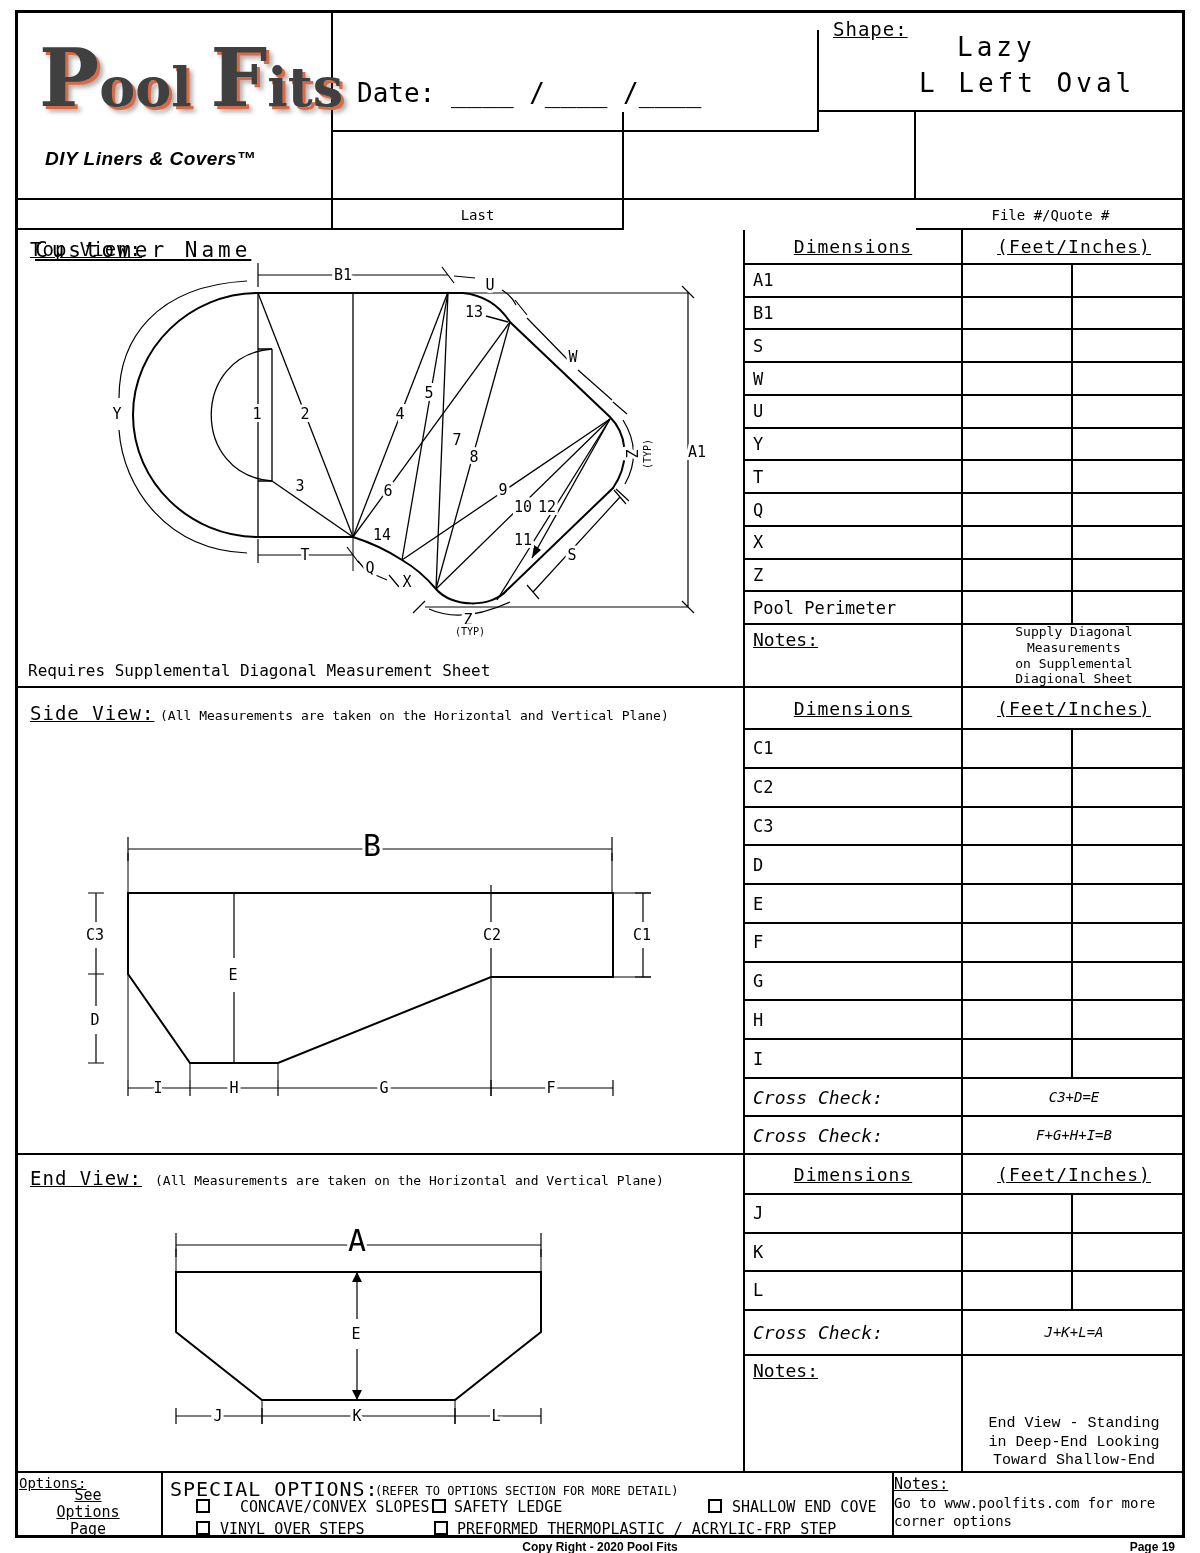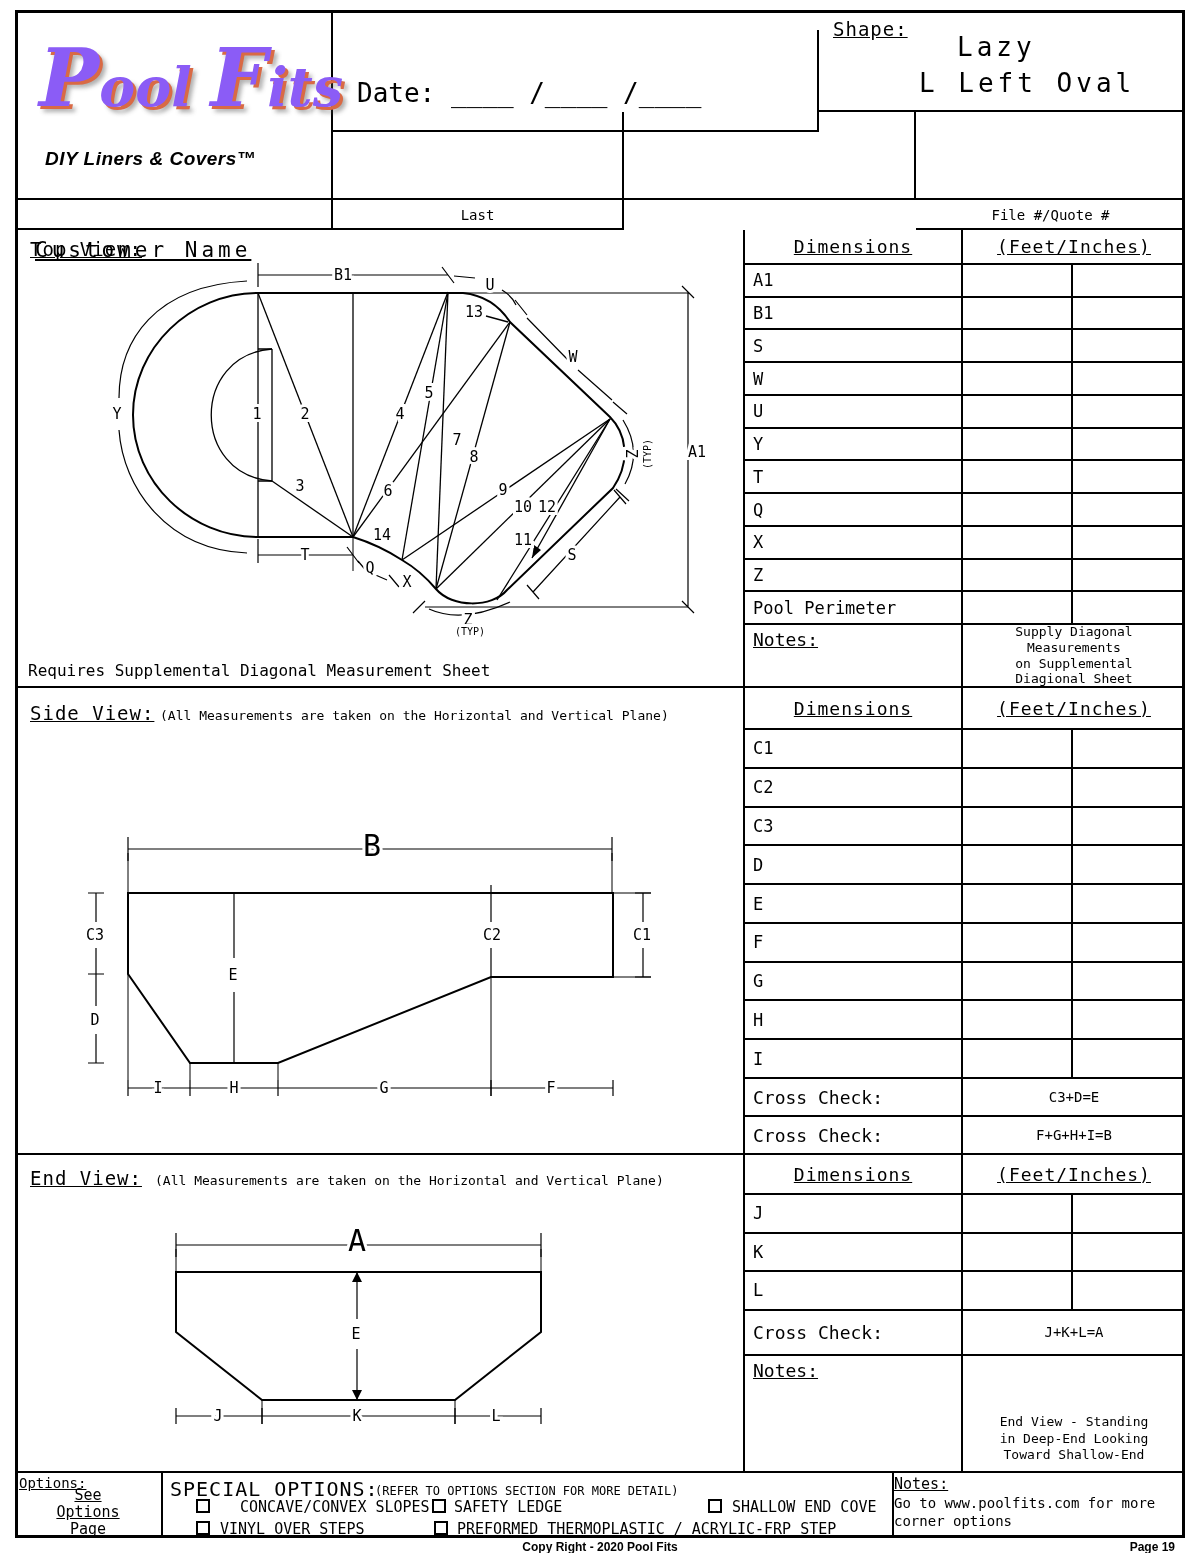--- a/index.html
+++ b/index.html
@@ -5,22 +5,22 @@
   html,body{margin:0;padding:0;background:#fff;}
   .page{position:relative;width:1200px;height:1553px;background:#fff;overflow:hidden;
         font-family:"DejaVu Sans Mono",monospace;color:#000;}
   .abs{position:absolute;box-sizing:border-box;}
   .frame{left:15px;top:10px;width:1170px;height:1528px;border:3px solid #000;}
   .br{border-right:2px solid #000;}
   .bb{border-bottom:2px solid #000;}
   .cadtitle{font-size:19px;text-decoration:underline;letter-spacing:1px;white-space:nowrap;}
   .cadsmall{font-size:13px;white-space:nowrap;}
   
-  .logo-script{font-family:"DejaVu Serif",serif;font-style:italic;font-weight:bold;
-    color:#8b5cf6;font-size:54px;line-height:1;white-space:nowrap;
+  .logo-script{font-family:"DejaVu Serif",serif;font-weight:bold;
+    color:#404040;font-size:54px;line-height:1;white-space:nowrap;
     text-shadow:3px 3px 0 #d96a45,6px 6px 4px rgba(80,80,80,.45);}
   .logo-script .lcap{font-size:80px;}
   .tagline{font-family:"Liberation Sans",sans-serif;font-weight:bold;font-style:italic;
     font-size:19px;letter-spacing:.5px;white-space:nowrap;}
   
   .datetext{font-size:26px;white-space:nowrap;}
   .shapebig{font-size:26px;letter-spacing:4px;white-space:nowrap;}
   .collabel{font-size:14px;}
   .custname{font-size:21px;letter-spacing:4px;text-decoration:underline;white-space:nowrap;}
   
@@ -28,31 +28,31 @@
   .thead{flex:none;display:flex;}
   .thead .h1{width:218px;border-right:2px solid #000;display:flex;align-items:center;justify-content:center;box-sizing:border-box;}
   .thead .h2{flex:1;display:flex;align-items:center;justify-content:center;}
   .thead span{font-size:18px;text-decoration:underline;letter-spacing:1px;}
   .tbody{flex:1;display:flex;flex-direction:column;}
   .trow{flex:1;display:flex;border-top:2px solid #000;box-sizing:border-box;}
   .c1{width:218px;border-right:2px solid #000;display:flex;align-items:center;padding-left:8px;
       font-size:17px;box-sizing:border-box;}
   .c2{width:110px;border-right:2px solid #000;box-sizing:border-box;}
   .c3{flex:1;}
-  .xrow{flex:none;display:flex;border-top:2px solid #000;box-sizing:border-box;}
+  .xrow{flex:none;display:flex;border-top:2px solid #000;box-sizing:border-box;font-style:italic;}
   .xl{width:218px;border-right:2px solid #000;display:flex;align-items:center;padding-left:8px;
       font-size:18px;box-sizing:border-box;}
   .xv{flex:1;display:flex;align-items:center;justify-content:center;font-size:14px;}
   .nrow{flex:none;display:flex;border-top:2px solid #000;box-sizing:border-box;}
   .nl{width:218px;border-right:2px solid #000;padding:4px 0 0 8px;font-size:18px;box-sizing:border-box;}
   .nl span{text-decoration:underline;}
   .ntext{flex:1;display:flex;align-items:center;justify-content:center;text-align:center;
          font-size:13px;line-height:1.22;white-space:pre-line;}
   .ntext2{flex:1;display:flex;align-items:flex-end;justify-content:center;text-align:center;
-         font-size:13px;line-height:1.25;white-space:pre-line;padding-bottom:8px;}
+         font-size:15px;line-height:1.25;white-space:pre-line;font-family:Liberation Mono, monospace;}
   
   svg text.cad{font-family:"DejaVu Sans Mono",monospace;font-size:15px;fill:#000;
      text-anchor:middle;dominant-baseline:middle;stroke:#fff;stroke-width:6px;paint-order:stroke;}
   .pl{stroke:#000;stroke-width:2;fill:none;}
   .dl{stroke:#000;stroke-width:1.3;fill:none;}
   .dim{stroke:#000;stroke-width:1.2;fill:none;}
   .thin{stroke:#000;stroke-width:1;fill:none;}
   
   .optlabel{font-size:14px;text-decoration:underline;white-space:nowrap;}
   .seeopts{font-size:15px;line-height:17px;text-align:center;text-decoration:underline;white-space:pre-line;}

